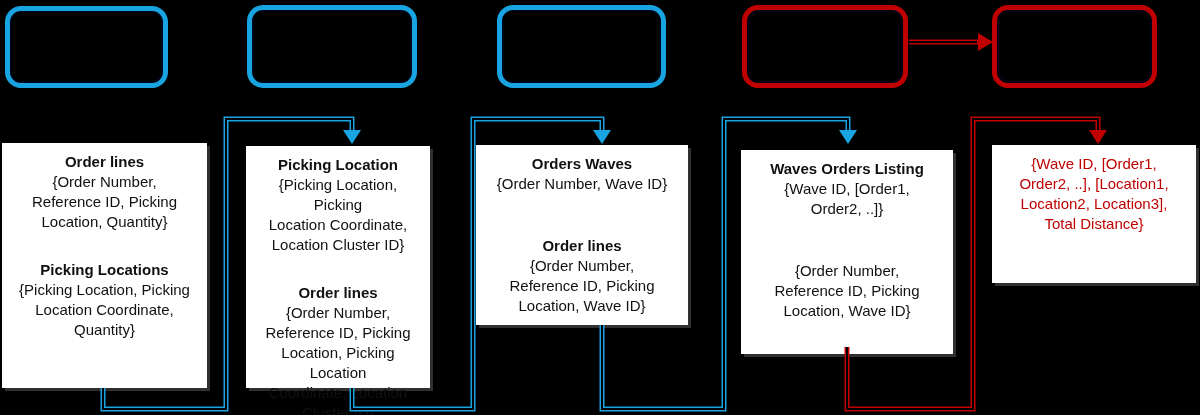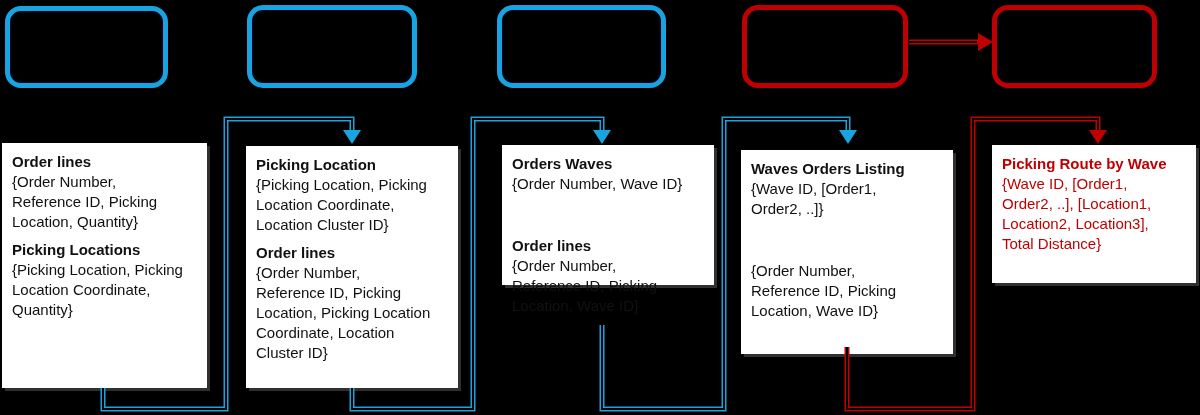--- a/index.html
+++ b/index.html
@@ -7,20 +7,21 @@
     padding: 0;
     background: #000;
   }
   #canvas {
     position: relative;
     width: 1200px;
     height: 415px;
     background: #000;
     overflow: hidden;
     font-family: "Liberation Sans", sans-serif;
+    text-align: center;
   }
   
   .stage {
     position: absolute;
     box-sizing: border-box;
     border: 5px solid var(--blue);
     border-radius: 16px;
     background: transparent;
     box-shadow: inset 0 0 0 2px rgba(0,10,40,0.55);
   }
@@ -36,28 +37,28 @@
     position: absolute;
     box-sizing: border-box;
     background: #fff;
     color: #111;
     font-size: 15px;
     line-height: 20px;
     padding: 9px 10px;
     box-shadow: 3px 3px 0 rgba(125,125,125,0.38);
   }
   #note1 { left: 2px;   top: 143px; width: 205px; height: 245px; }
-  #note2 { left: 246px; top: 146px; width: 212px; height: 242px; }
-  #note3 { left: 502px; top: 145px; width: 212px; height: 140px; }
+  #note2 { left: 246px; top: 146px; width: 184px; height: 242px; }
+  #note3 { left: 476px; top: 145px; width: 212px; height: 180px; }
   #note4 { left: 741px; top: 150px; width: 212px; height: 204px; }
   #note5 { left: 992px; top: 145px; width: 204px; height: 138px; color: var(--red); }
 
   .sec-title { font-weight: bold; }
   .sec-body  { white-space: pre-line; }
-  .gap    { margin-top: 8px; }
+  .gap    { margin-top: 28px; }
   .gap-lg { margin-top: 42px; }
 
   
   #wires {
     position: absolute;
     left: 0; top: 0;
     width: 1200px;
     height: 415px;
     pointer-events: none;
   }
@@ -131,21 +132,20 @@
     </div>
     <div class="sec gap-lg">
       <div class="sec-body">{Order Number,
 Reference ID, Picking
 Location, Wave ID}</div>
     </div>
   </div>
 
   <div class="note" id="note5">
     <div class="sec">
-      <div class="sec-title">Picking Route by Wave</div>
       <div class="sec-body">{Wave ID, [Order1,
 Order2, ..], [Location1,
 Location2, Location3],
 Total Distance}</div>
     </div>
   </div>
 
   <svg id="wires" viewBox="0 0 1200 415" xmlns="http://www.w3.org/2000/svg">
 
     <g>

